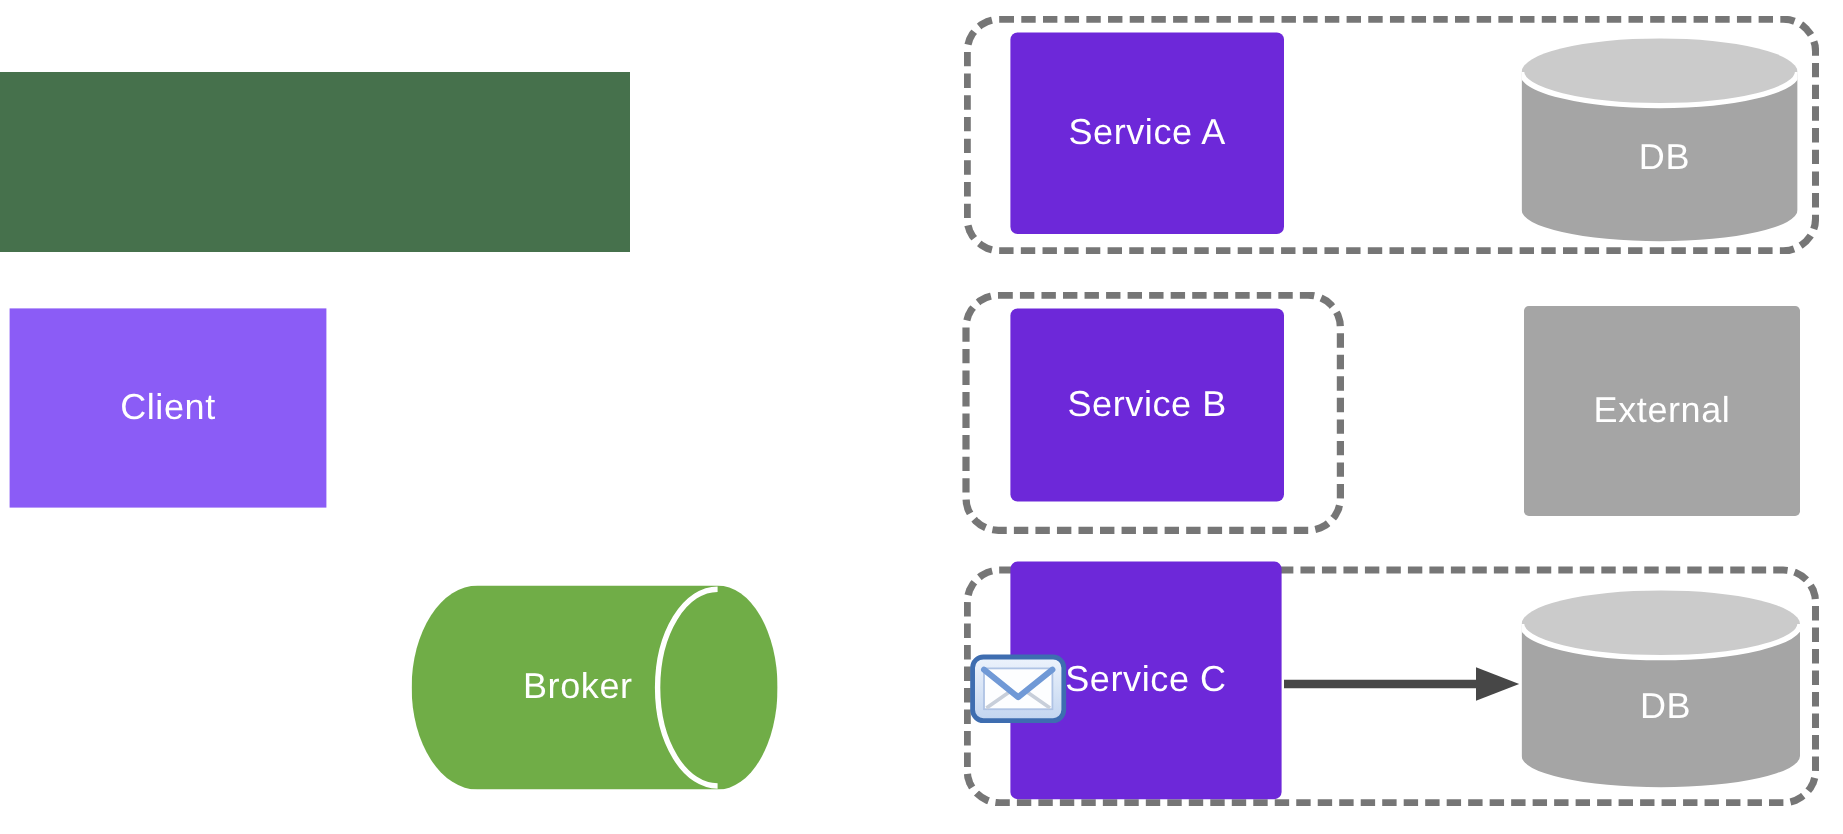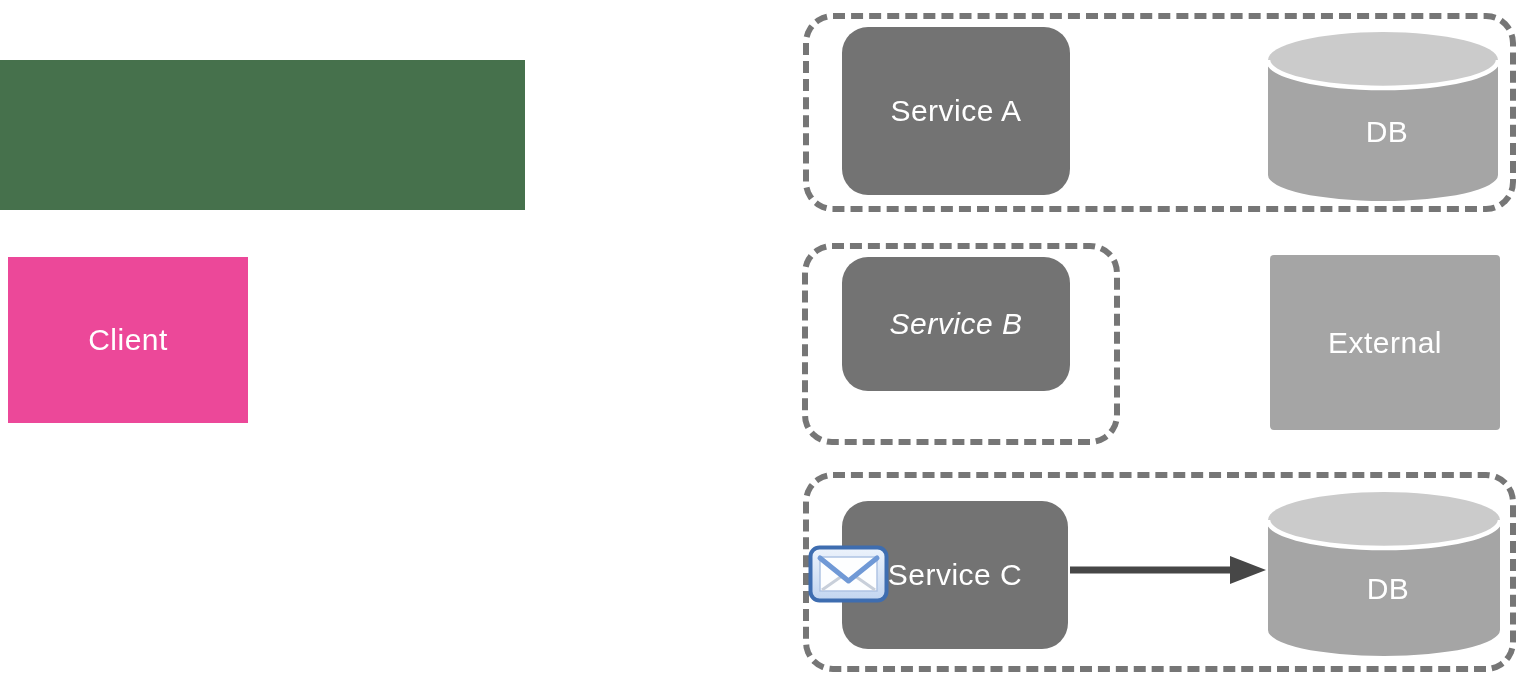--- a/index.html
+++ b/index.html
@@ -27,46 +27,46 @@
     height: 100%;
     user-select: none;
   }
   .banner {
     left: 0; top: 60px;
     width: 525px; height: 150px;
     background: #46714C;
   }
   .client-box {
     left: 8px; top: 257px;
-    width: 240px; height: 166px;
-    background: #ec4899;
+    width: 264px; height: 166px;
+    background: #8b5cf6;
   }
   .broker-wrap { left: 343px; top: 488px; width: 305px; height: 170px; }
   .broker-label-overlay {
     left: 0; top: 0; width: 305px; height: 170px;
   }
   .broker-label-overlay .node-label { transform: translateX(-14px); }
 
   .dashed-group {
     border: 6px dashed #767676;
     border-radius: 30px;
     box-sizing: border-box;
     background: transparent;
   }
   .group-a { left: 803px; top: 13px;  width: 713px; height: 199px; }
   .group-b { left: 802px; top: 243px; width: 318px; height: 202px; }
   .group-c { left: 803px; top: 472px; width: 713px; height: 200px; }
 
   .service-box {
-    background: #737373;
-    border-radius: 26px;
+    background: #6d28d9;
+    border-radius: 6px;
   }
   .service-a { left: 842px; top: 27px;  width: 228px; height: 168px; }
-  .service-b { left: 842px; top: 257px; width: 228px; height: 134px; font-style: italic; }
-  .service-c { left: 842px; top: 501px; width: 226px; height: 148px; }
+  .service-b { left: 842px; top: 257px; width: 228px; height: 161px; }
+  .service-c { left: 842px; top: 468px; width: 226px; height: 198px; }
 
   .external-box {
     left: 1270px; top: 255px;
     width: 230px; height: 175px;
     background: #A5A5A5;
     border-radius: 4px;
   }
 
   .db-top-wrap    { left: 1268px; top: 30px;  width: 230px; height: 175px; }
   .db-bottom-wrap { left: 1268px; top: 490px; width: 232px; height: 170px; }
@@ -80,20 +80,29 @@
 <body>
 
 <div class="canvas">
 
   <div class="abs banner"></div>
 
   <div class="abs client-box">
     <div class="node-label">Client</div>
   </div>
 
+  <div class="abs broker-wrap">
+    <svg width="305" height="170" viewBox="0 0 305 170">
+      <path d="M55,0 H255 A50,85 0 0 1 255,170 H55 A55,85 0 0 1 55,0 Z" fill="#70AD47"></path>
+      <path d="M255,3 A50,82 0 0 0 255,167" fill="none" stroke="#ffffff" stroke-width="4.5"></path>
+    </svg>
+    <div class="abs broker-label-overlay">
+      <div class="node-label">Broker</div>
+    </div>
+  </div>
 
   <div class="abs dashed-group group-a"></div>
 
   <div class="abs service-box service-a">
     <div class="node-label">Service A</div>
   </div>
 
   <div class="abs db-top-wrap">
     <svg width="230" height="175" viewBox="0 0 230 175">
       <path d="M0,30 V145 A115,26 0 0 0 230,145 V30 A115,28 0 0 1 0,30 Z" fill="#A5A5A5"></path>

